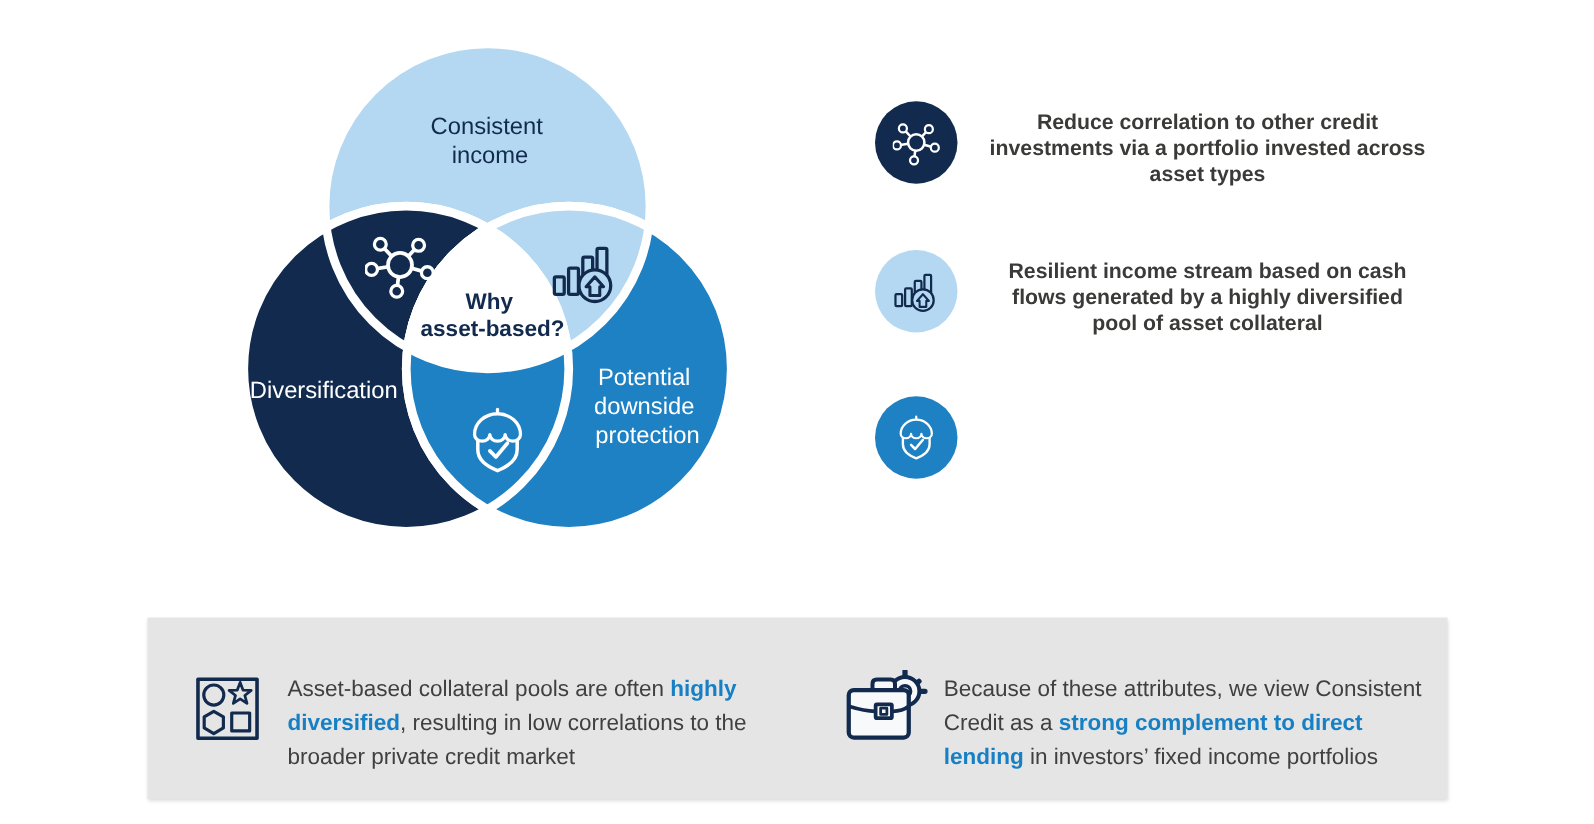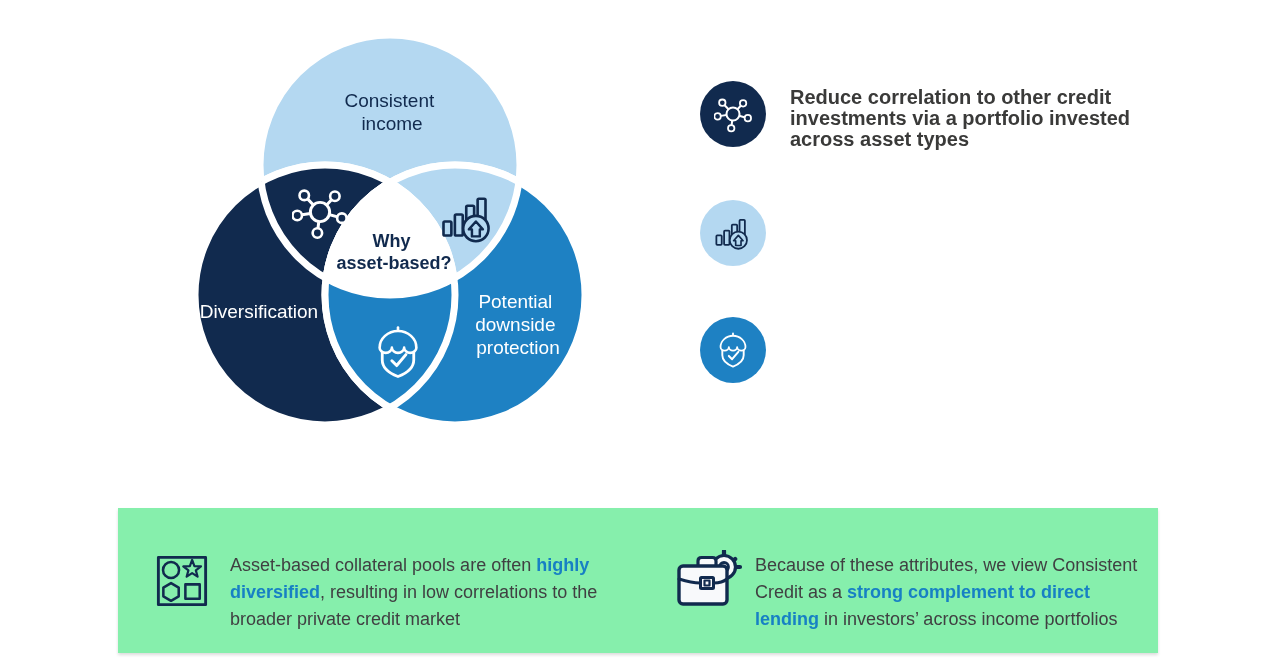--- a/index.html
+++ b/index.html
@@ -17,26 +17,26 @@
   
   .ic-on-navy{color:#ffffff;--bg:#112A4E;}
   .ic-on-light{color:#112A4E;--bg:#B4D8F1;}
   .ic-on-mid{color:#ffffff;--bg:#1E81C3;}
   .ic-footer{color:#112A4E;--bg:#F8F9FB;}
 
   
   .kp{position:absolute;left:700px;display:flex;gap:24px;align-items:flex-start;}
   .kp-circle{width:66px;height:66px;border-radius:50%;flex:0 0 66px;
     display:flex;align-items:center;justify-content:center;}
-  .kp-text{width:352px;margin-top:6px;font-size:20px;line-height:21px;
-    font-weight:bold;color:#3A3A39;}
-
-  
-  .footer-box{position:absolute;left:118px;top:508px;width:1040px;height:145px;
-    background:#86efac;box-shadow:0 2px 3px rgba(0,0,0,.14);}
+  .kp-text{width:352px;margin-top:6px;font-size:17px;line-height:21px;
+    font-weight:bold;color:#3A3A39;text-align:center;}
+
+  
+  .footer-box{position:absolute;left:118px;top:494px;width:1040px;height:145px;
+    background:#e5e5e5;box-shadow:0 2px 3px rgba(0,0,0,.14);}
   .f-icon{position:absolute;}
   .f-text{position:absolute;top:44px;font-size:18px;line-height:27px;color:#404042;}
   .f-text .em{color:#1780C4;font-weight:bold;}
 </style>
 </head>
 <body>
 
 <svg width="0" height="0" style="position:absolute" aria-hidden="true">
   <defs>
     <symbol id="ic-network" viewBox="0 0 64 64" fill="none" stroke-linecap="round">
@@ -177,36 +177,37 @@
     </div>
     <div class="kp-text">Reduce correlation to other credit investments via a portfolio invested across asset types</div>
   </div>
 
   <div class="kp" style="top:200px">
     <div class="kp-circle" style="background: rgb(180, 216, 241);">
       <svg width="38" height="38" class="ic-on-light">
         <use href="#ic-chart" width="38" height="38"></use>
         </svg>
     </div>
+    <div class="kp-text">Resilient income stream based on cash flows generated by a highly diversified pool of asset collateral</div>
   </div>
 
   <div class="kp" style="top:317px">
     <div class="kp-circle" style="background: rgb(30, 129, 195);">
       <svg width="38" height="38" class="ic-on-mid">
         <use href="#ic-shield" width="38" height="38"></use>
         </svg>
     </div>
   </div>
 
   <div class="footer-box">
 
     <svg class="f-icon ic-footer" style="left:37px;top:46px" width="54" height="54">
       <use href="#ic-shapes" width="54" height="54"></use>
       </svg>
     <div class="f-text" style="left:112px;width:392px"><span>Asset-based collateral pools are often </span><span class="em">highly diversified</span><span>, resulting in low correlations to the broader private credit market</span></div>
 
     <svg class="f-icon ic-footer" style="left:552px;top:42px" width="74" height="64">
       <use href="#ic-briefcase" width="74" height="64"></use>
       </svg>
-    <div class="f-text" style="left:637px;width:402px"><span>Because of these attributes, we view Consistent Credit as a </span><span class="em">strong complement to direct lending</span><span> in investors’ across income portfolios</span></div>
+    <div class="f-text" style="left:637px;width:402px"><span>Because of these attributes, we view Consistent Credit as a </span><span class="em">strong complement to direct lending</span><span> in investors’ fixed income portfolios</span></div>
   </div>
 
 </div>
 
 </body></html>

